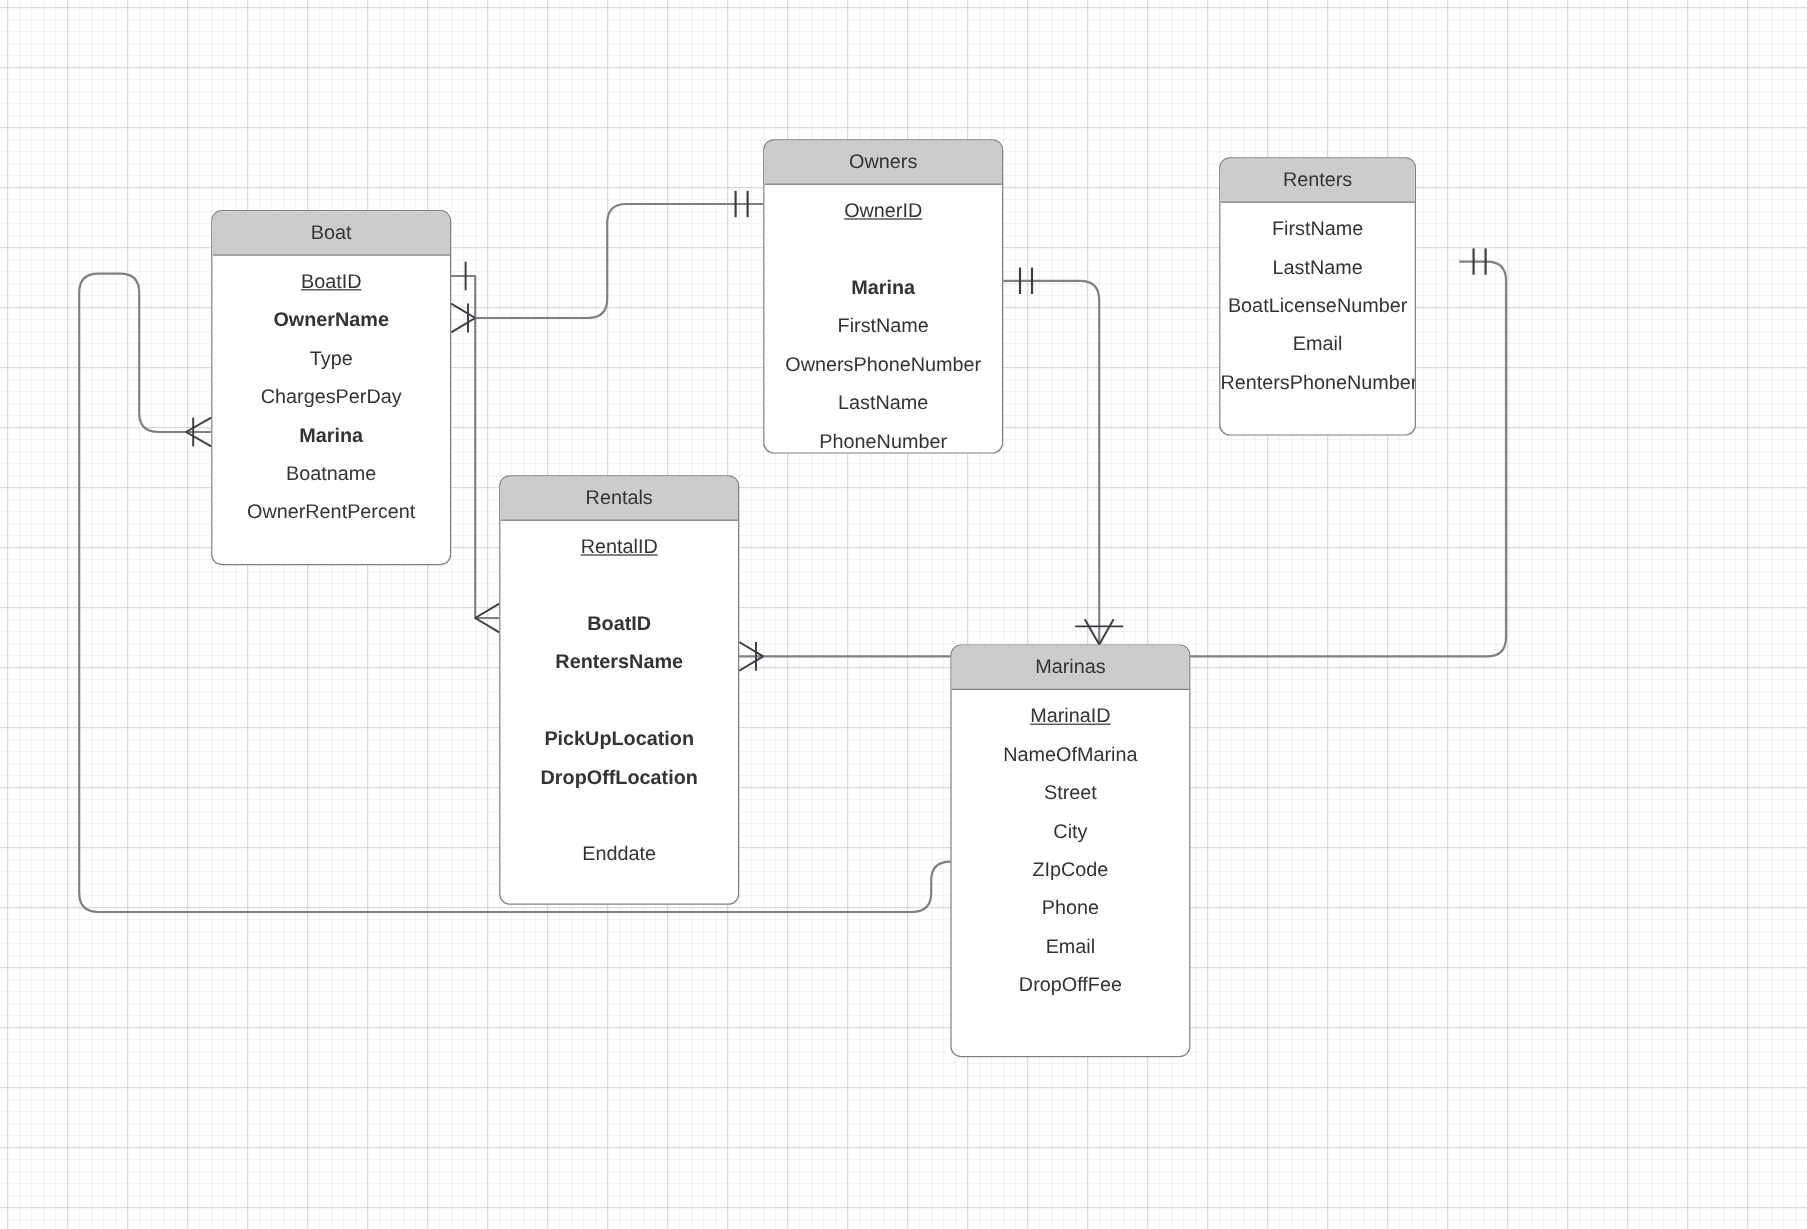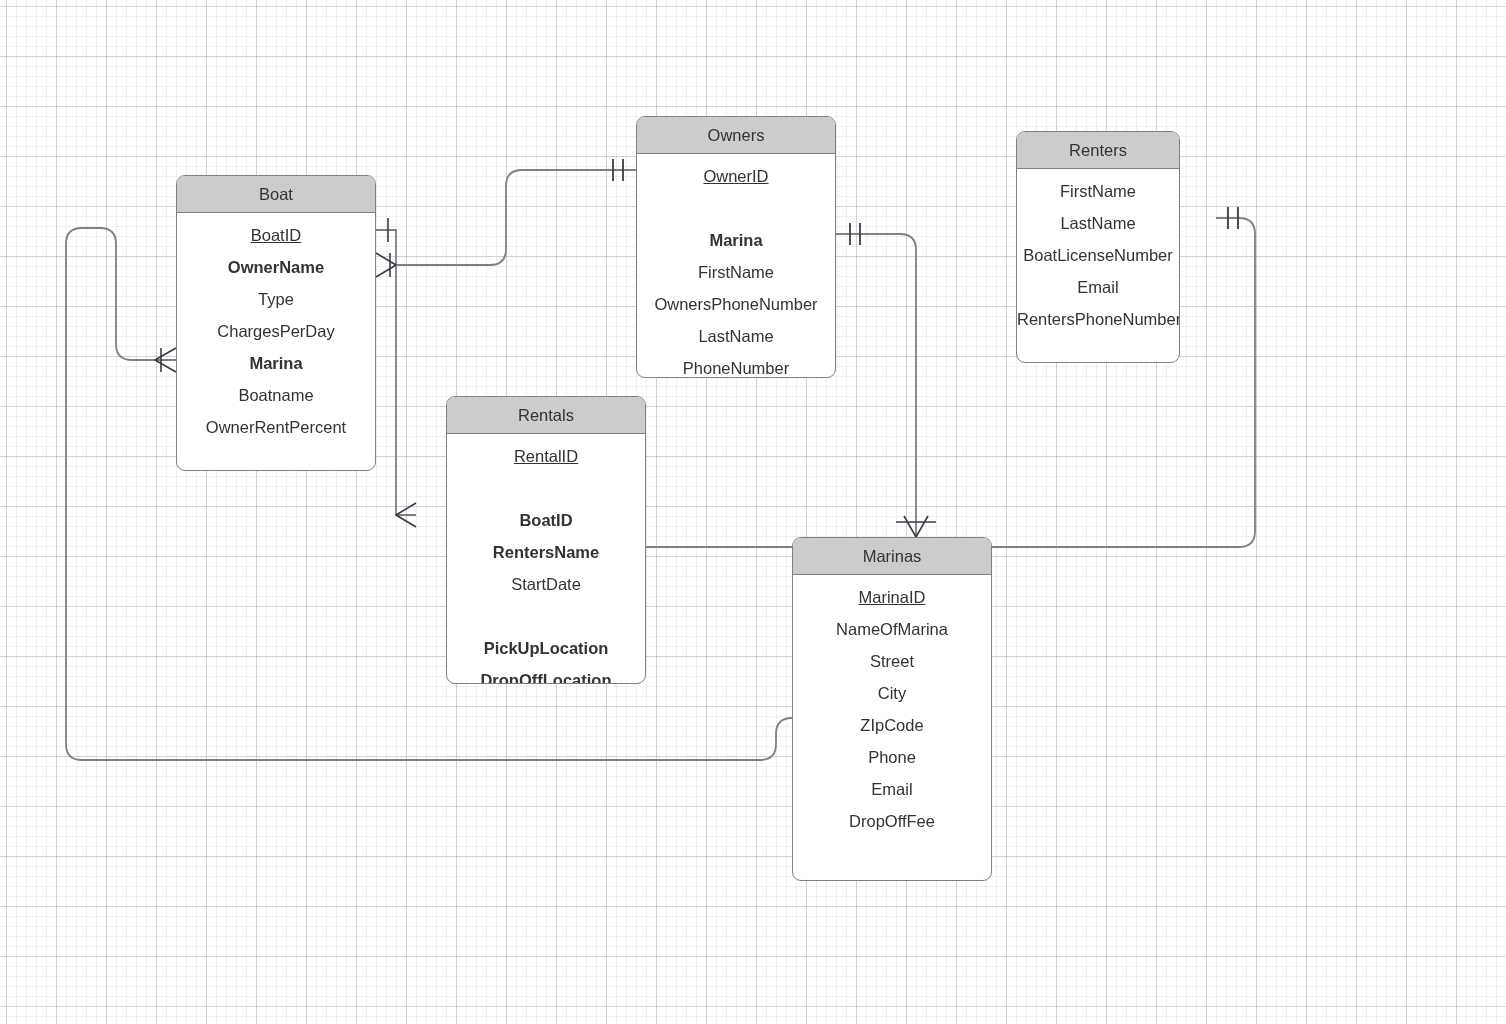--- a/index.html
+++ b/index.html
@@ -168,28 +168,27 @@
         <div class="entity-header">Renters</div>
         <div class="entity-body">
           <div class="attr">FirstName</div>
           <div class="attr">LastName</div>
           <div class="attr">BoatLicenseNumber</div>
           <div class="attr">Email</div>
           <div class="attr">RentersPhoneNumber</div>
           <div class="attr spacer"></div>
         </div>
       </div>
-      <div class="entity" style="left: 416px; top: 396px; width: 200px; height: 288px; margin-left: 30px;">
+      <div class="entity" style="left: 416px; top: 396px; width: 200px; height: 358px;">
         <div class="entity-header">Rentals</div>
         <div class="entity-body">
           <div class="attr pk">RentalID</div>
           <div class="attr spacer"></div>
           <div class="attr fk">BoatID</div>
           <div class="attr fk">RentersName</div>
-          <div class="attr">StartDate</div>
           <div class="attr spacer"></div>
           <div class="attr fk">PickUpLocation</div>
           <div class="attr fk">DropOffLocation</div>
           <div class="attr spacer"></div>
           <div class="attr">Enddate</div>
         </div>
       </div>
       <div class="entity" style="left: 792px; top: 537px; width: 200px; height: 344px;">
         <div class="entity-header">Marinas</div>
         <div class="entity-body">

